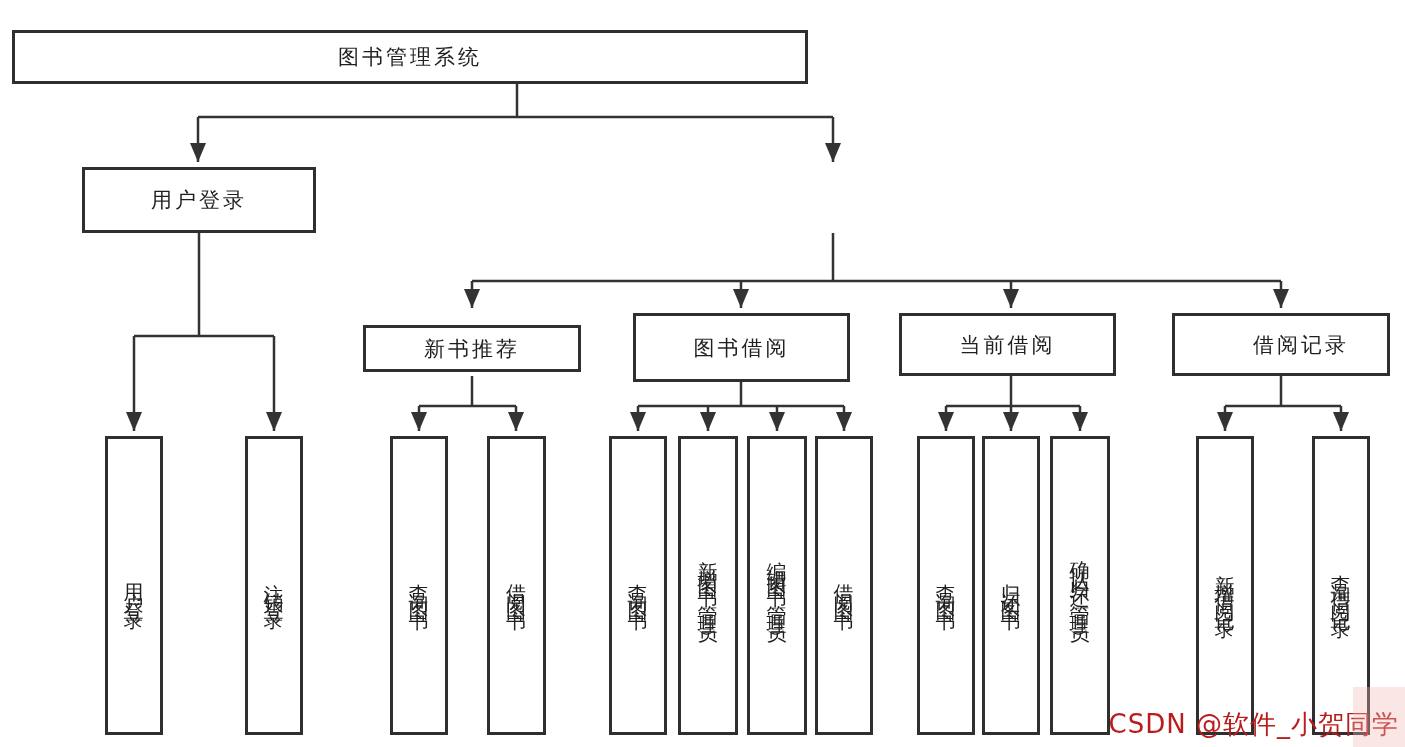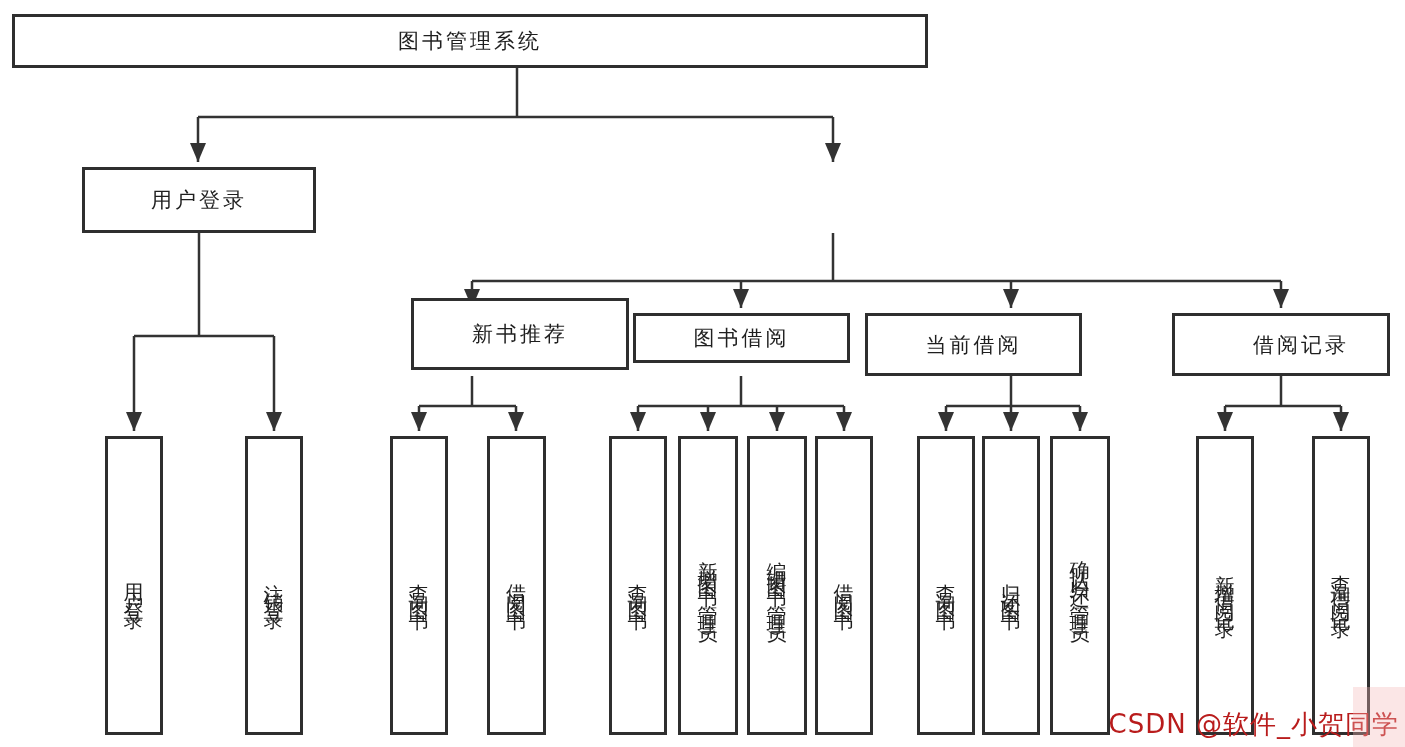--- a/index.html
+++ b/index.html
@@ -108,35 +108,35 @@
       <path d="M1011,406 V431" marker-end="url(#arw)"></path>
       <path d="M1080,406 V431" marker-end="url(#arw)"></path>
 
       <path d="M1281,376 V406"></path>
       <path d="M1225,406 H1341"></path>
       <path d="M1225,406 V431" marker-end="url(#arw)"></path>
       <path d="M1341,406 V431" marker-end="url(#arw)"></path>
     </g>
   </svg>
 
-  <div class="node h" style="left:12px; top:14px; width:916px; height:54px;">
+  <div class="node h" style="left:12px; top:30px; width:796px; height:54px;">
     <span>图书管理系统</span>
   </div>
 
   <div class="node h" style="left:82px; top:167px; width:234px; height:66px;">
     <span>用户登录</span>
   </div>
 
-  <div class="node h" style="left:363px; top:298px; width:218px; height:72px;margin-left:48px;">
+  <div class="node h" style="left:363px; top:325px; width:218px; height:47px;">
     <span>新书推荐</span>
   </div>
-  <div class="node h" style="left:633px; top:313px; width:217px; height:50px;text-align:right;">
+  <div class="node h" style="left:633px; top:313px; width:217px; height:69px;text-align:right;">
     <span>图书借阅</span>
   </div>
-  <div class="node h" style="left:865px; top:313px; width:217px; height:63px;">
+  <div class="node h" style="left:899px; top:313px; width:217px; height:63px;">
     <span>当前借阅</span>
   </div>
   <div class="node h" style="left:1172px; top:313px; width:218px; height:63px;padding-left:40px;">
     <span>借阅记录</span>
   </div>
 
   <div class="node v" style="left:105px; top:436px; width:58px; height:299px;">
     <span>用户登录</span>
   </div>
   <div class="node v" style="left:245px; top:436px; width:58px; height:299px;">

